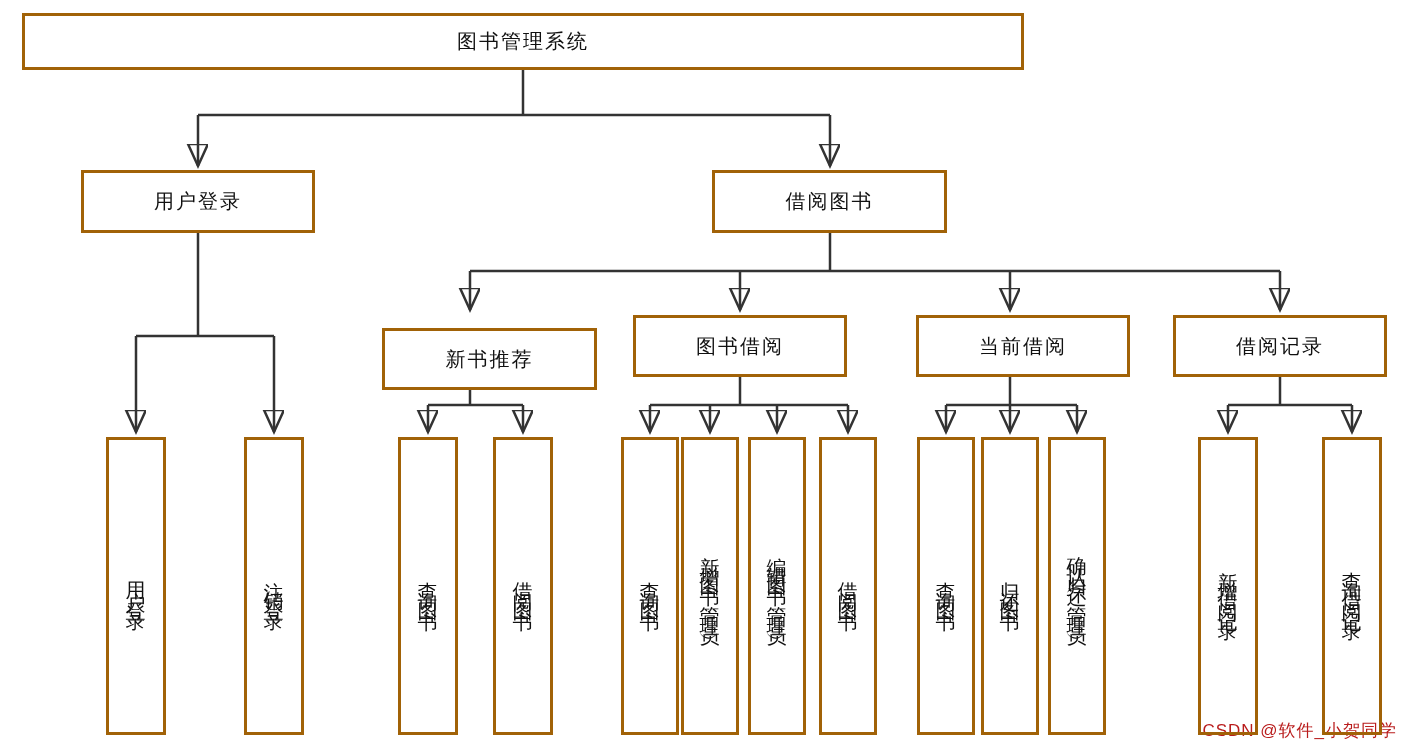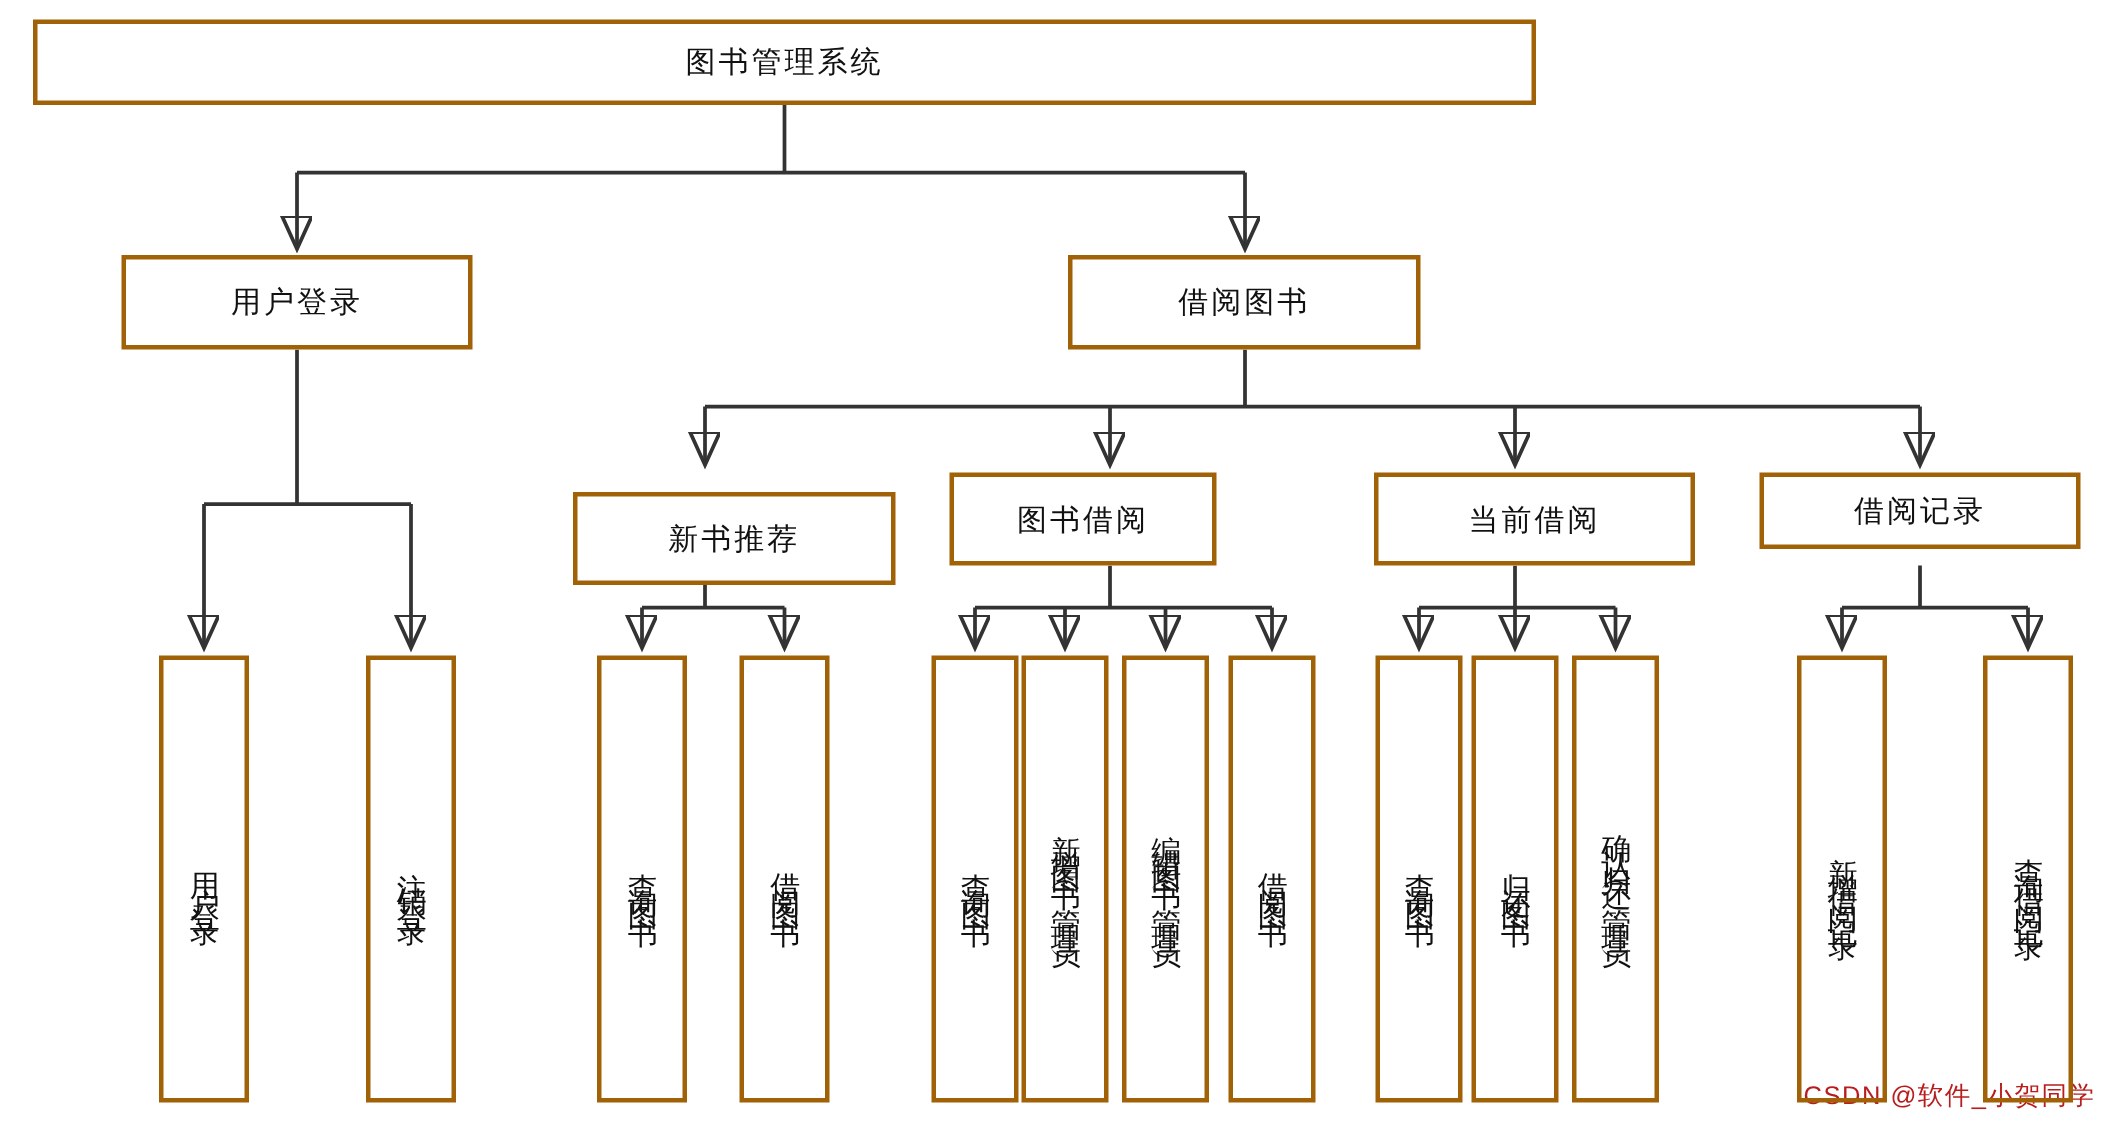--- a/index.html
+++ b/index.html
@@ -88,27 +88,27 @@
   <div class="box" style="left:81px;top:170px;width:234px;height:63px;">
     <span class="hlabel">用户登录</span>
   </div>
   <div class="box" style="left:712px;top:170px;width:235px;height:63px;">
     <span class="hlabel">借阅图书</span>
   </div>
 
   <div class="box" style="left:382px;top:315px;width:215px;height:62px;margin-top:13px;">
     <span class="hlabel">新书推荐</span>
   </div>
-  <div class="box" style="left:633px;top:315px;width:178px;height:62px;font-family:Liberation Serif, serif;">
+  <div class="box" style="left:633px;top:315px;width:214px;height:62px;font-family:Liberation Serif, serif;">
     <span class="hlabel">图书借阅</span>
   </div>
   <div class="box" style="left:903px;top:315px;width:214px;height:62px;margin-left:13px;">
     <span class="hlabel">当前借阅</span>
   </div>
-  <div class="box" style="left:1173px;top:315px;width:214px;height:51px;">
+  <div class="box" style="left:1173px;top:315px;width:214px;height:62px;">
     <span class="hlabel">借阅记录</span>
   </div>
 
   <div class="box leaf" style="left:106px;top:437px;width:60px;height:298px;">
     <span class="vlabel">用户登录</span>
   </div>
   <div class="box leaf" style="left:244px;top:437px;width:60px;height:298px;">
     <span class="vlabel">注销登录</span>
   </div>
 

